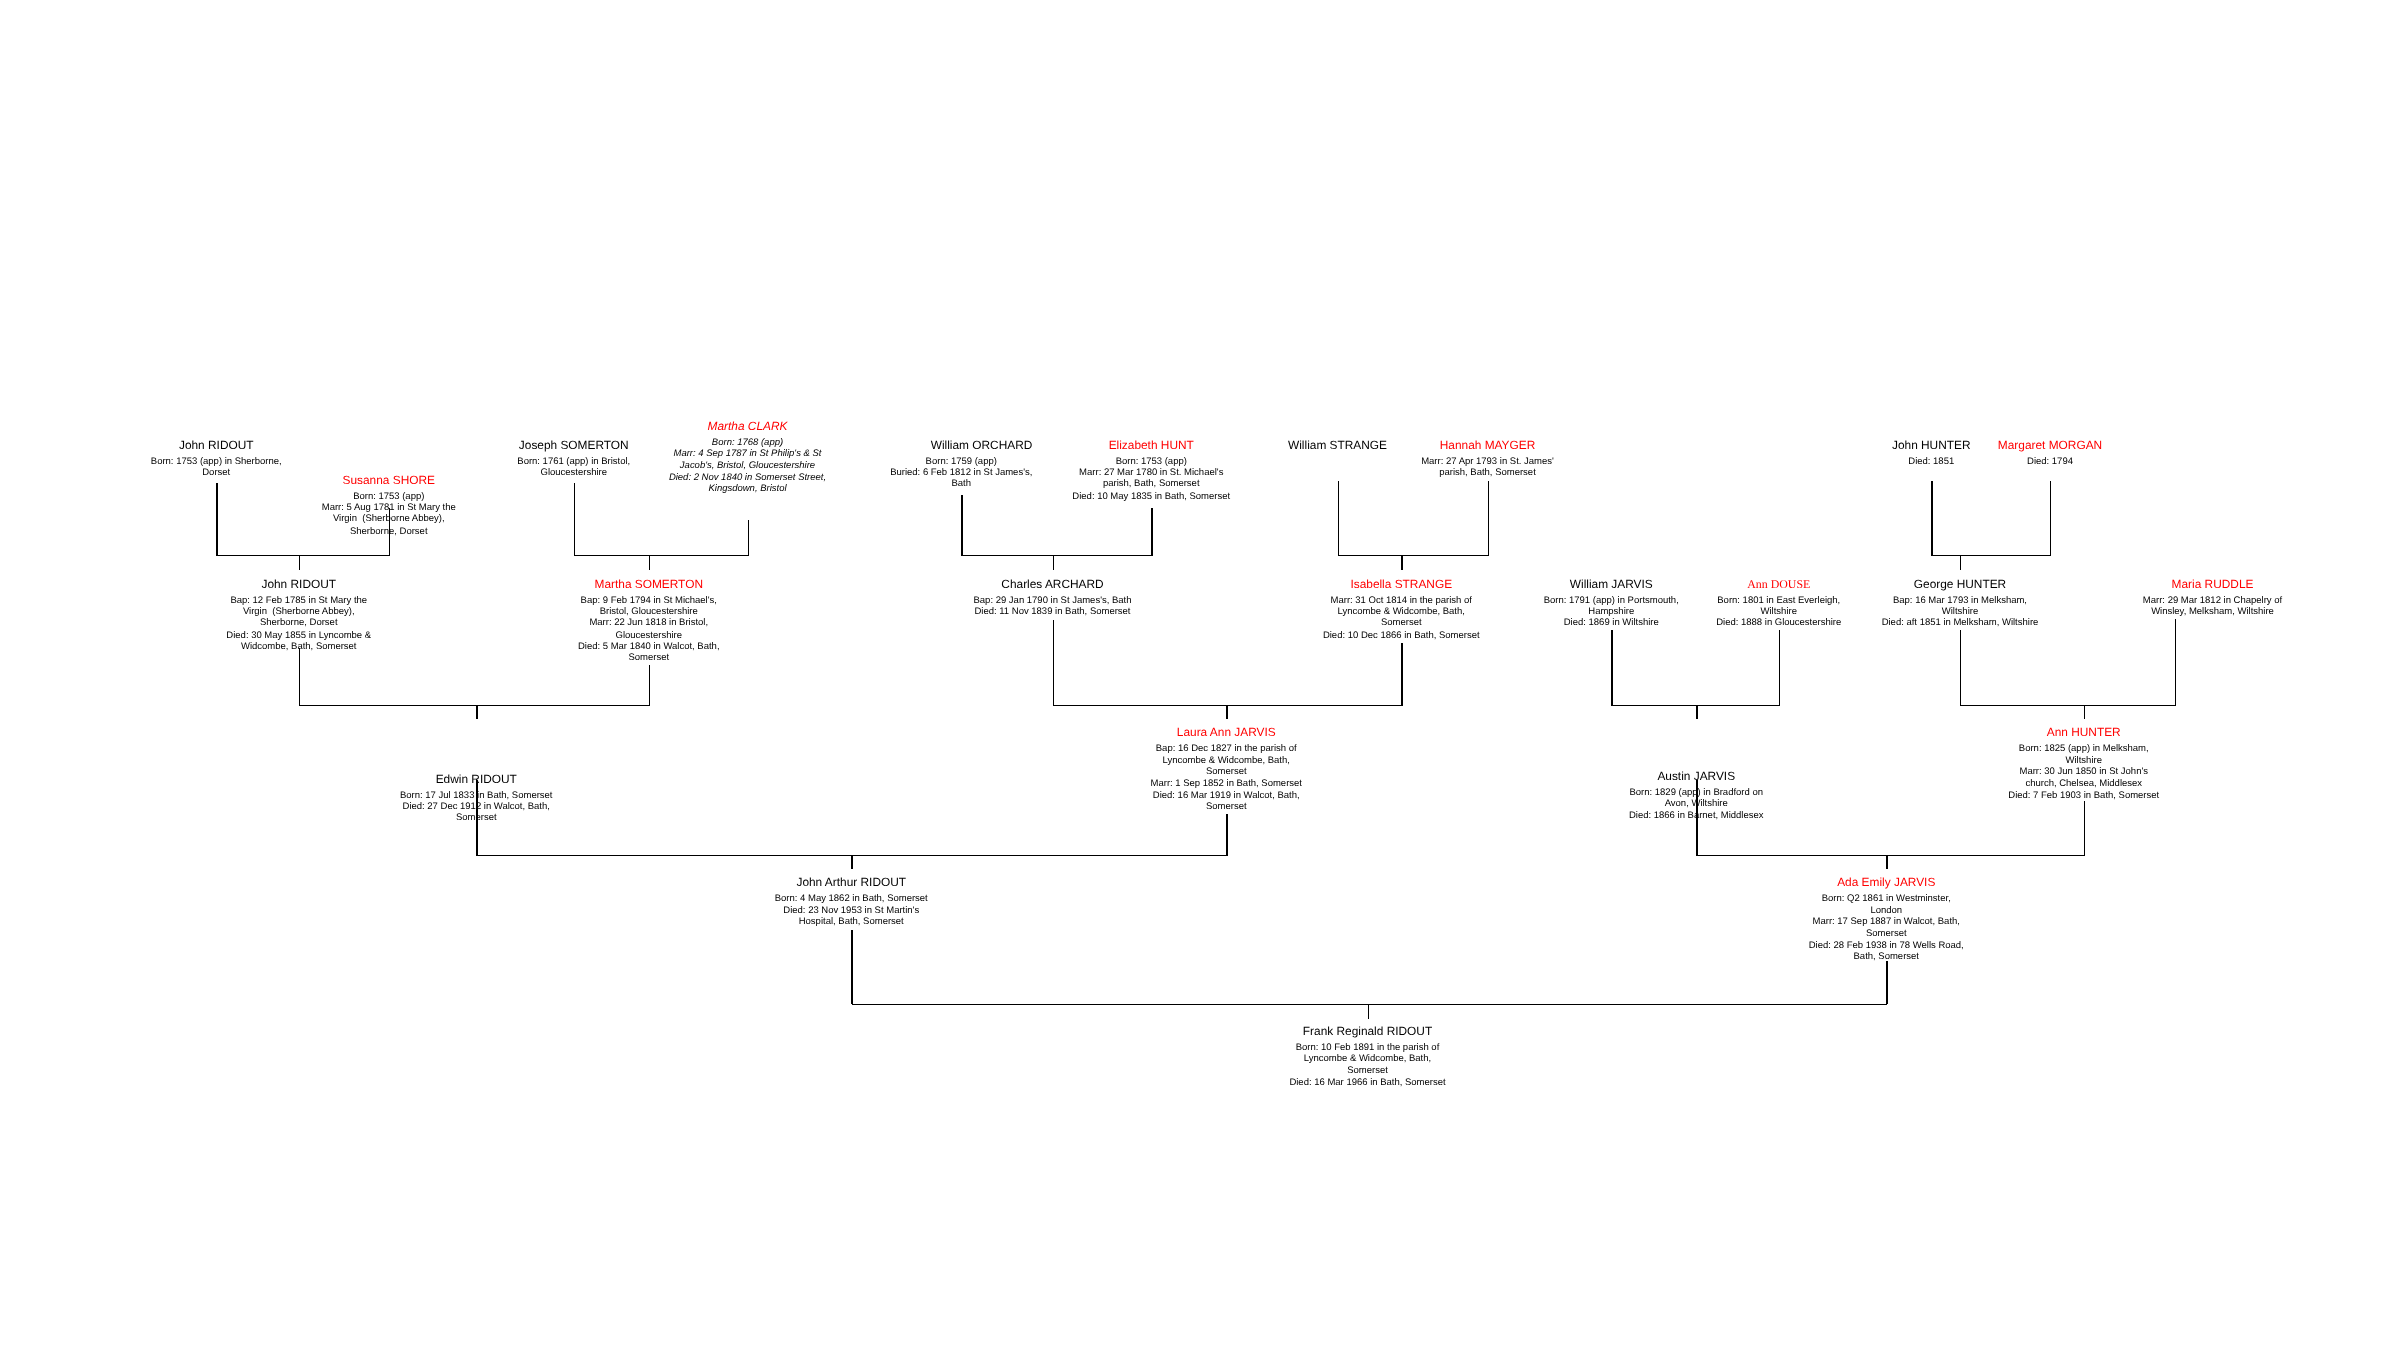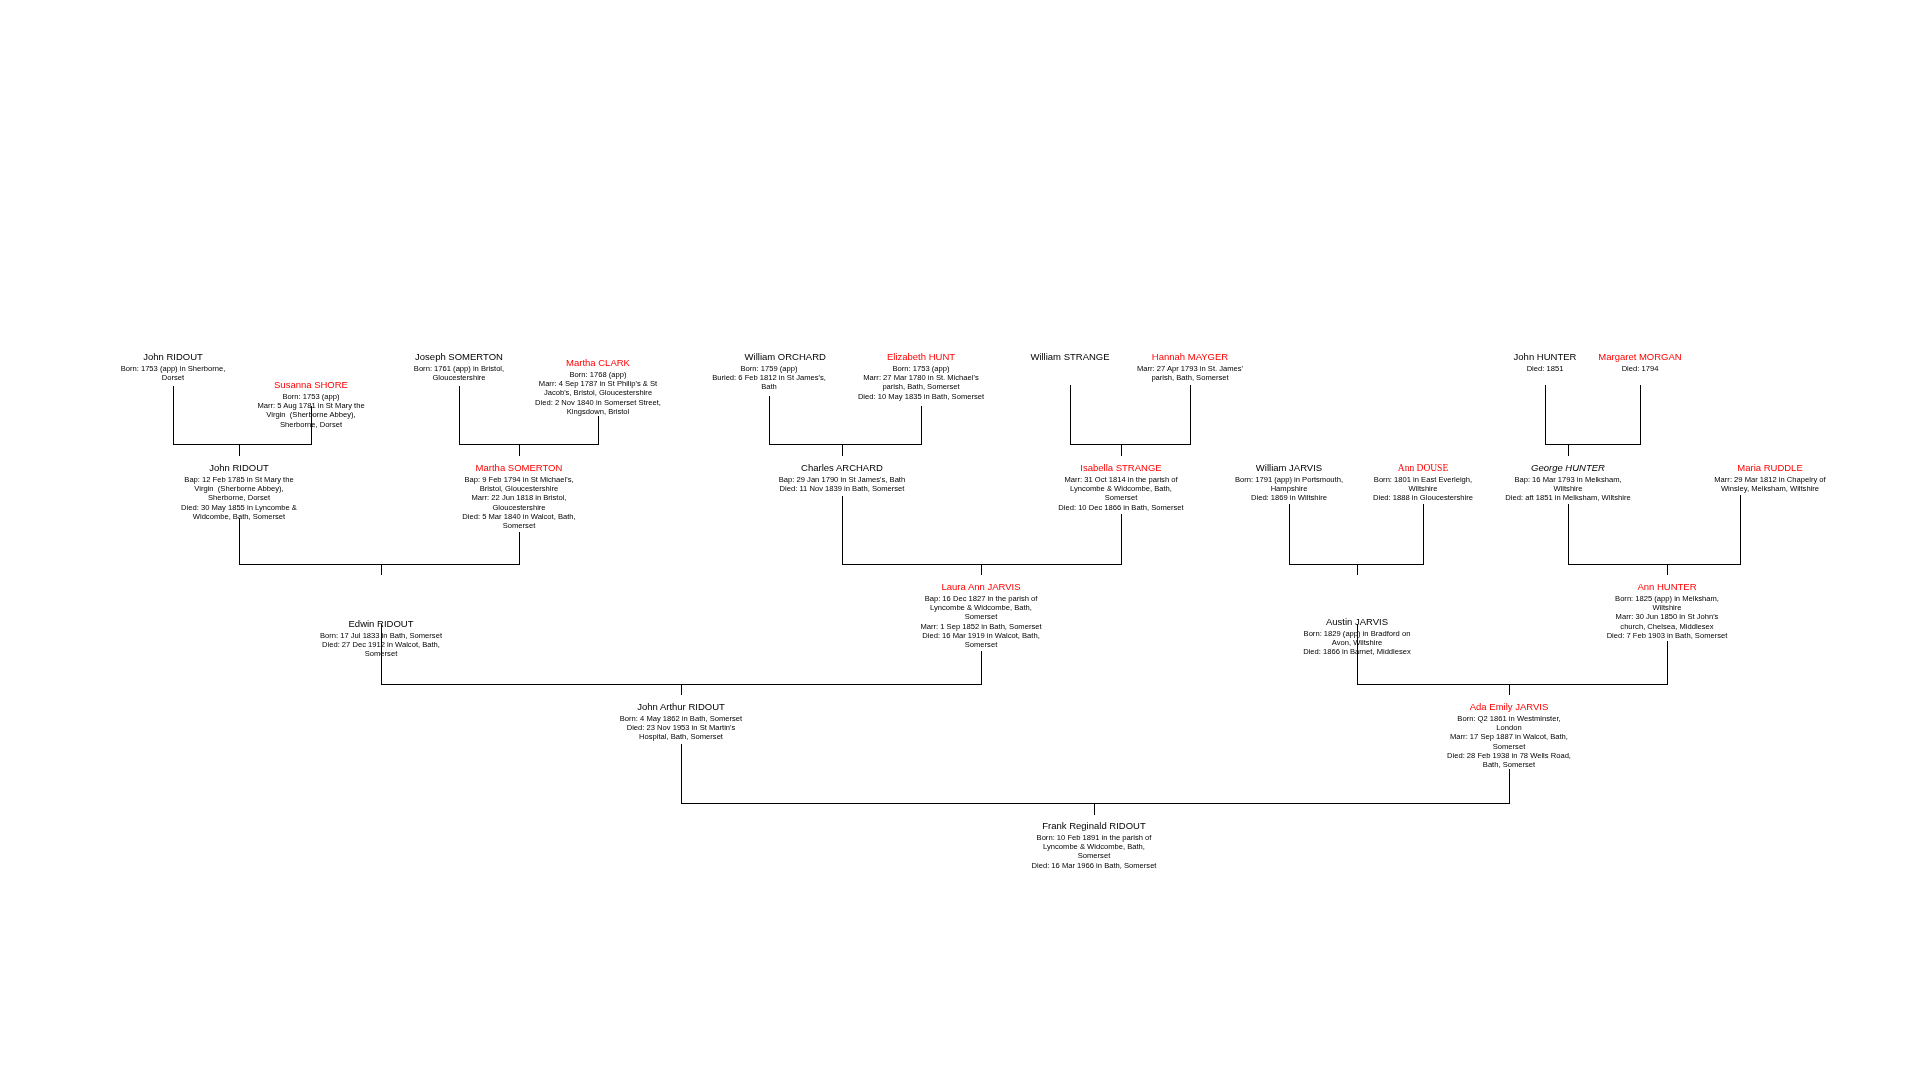--- a/index.html
+++ b/index.html
@@ -80,21 +80,21 @@
 Virgin  (Sherborne Abbey),
 Sherborne, Dorset</div>
   </div>
 
   <div class="node male" style="left: 459px; top: 351px;">
     <div class="name" style="color: rgb(0, 0, 0);">Joseph SOMERTON</div>
     <div class="detail">Born: 1761 (app) in Bristol,
 Gloucestershire</div>
   </div>
 
-  <div class="node female" style="left: 598px; top: 357px;">
+  <div class="node female" style="left: 598px; top: 336px; font-style: italic;">
     <div class="name" style="color: rgb(255, 0, 0);">Martha CLARK</div>
     <div class="detail">Born: 1768 (app)
 Marr: 4 Sep 1787 in St Philip's &amp; St
 Jacob's, Bristol, Gloucestershire
 Died: 2 Nov 1840 in Somerset Street,
 Kingsdown, Bristol</div>
   </div>
 
   <div class="node male" style="left: 769px; top: 351px;">
     <div class="name" style="color: rgb(0, 0, 0); text-align: right;">William ORCHARD</div>
@@ -173,21 +173,21 @@
   </div>
 
   <div class="node female" style="left: 1423px; top: 462px;">
     <div class="name" style="color: rgb(255, 0, 0); font-family: Liberation Serif, serif;">Ann DOUSE</div>
     <div class="detail">Born: 1801 in East Everleigh,
 Wiltshire
 Died: 1888 in Gloucestershire</div>
   </div>
 
   <div class="node male" style="left: 1568px; top: 462px;">
-    <div class="name" style="color: rgb(0, 0, 0); font-style: italic;">George HUNTER</div>
+    <div class="name" style="color: rgb(0, 0, 0);">George HUNTER</div>
     <div class="detail">Bap: 16 Mar 1793 in Melksham,
 Wiltshire
 Died: aft 1851 in Melksham, Wiltshire</div>
   </div>
 
   <div class="node female" style="left: 1770px; top: 462px;">
     <div class="name" style="color: rgb(255, 0, 0);">Maria RUDDLE</div>
     <div class="detail">Marr: 29 Mar 1812 in Chapelry of
 Winsley, Melksham, Wiltshire</div>
   </div>

